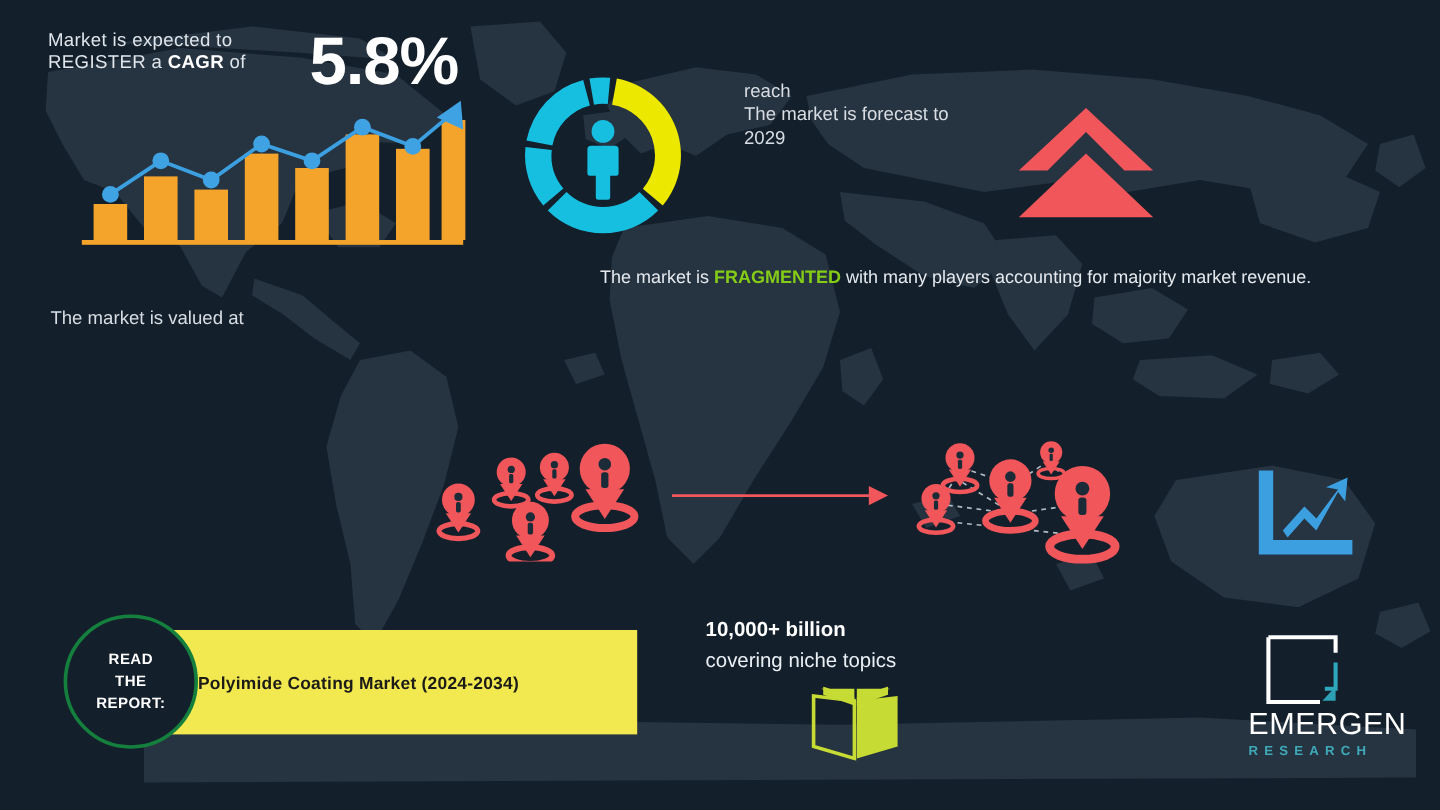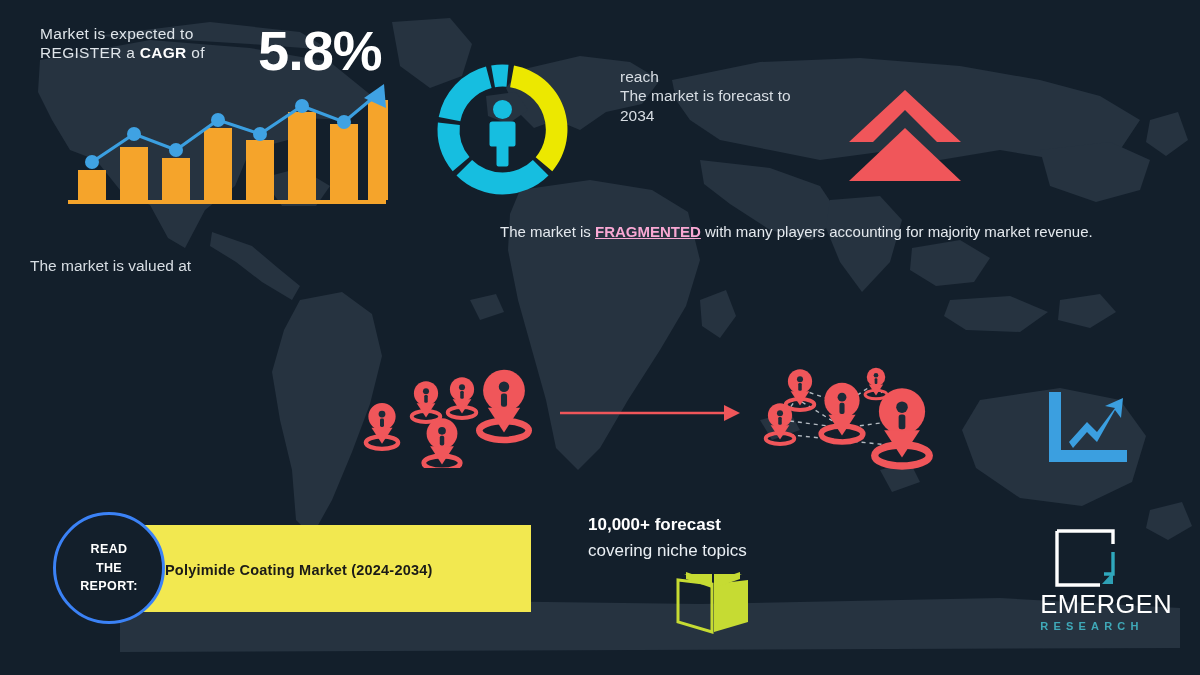--- a/index.html
+++ b/index.html
@@ -27,24 +27,24 @@
     position:absolute; left:218px; top:-8px;
     font-size:56px; font-weight:700; color:#ffffff; letter-spacing:-1px;
   }
 
   
   #forecast-block { left:620px; top:67px; width:270px; font-size:15.5px; }
   #forecast-block .big { font-size:19px; font-weight:700; color:#fff; }
 
   
   #fragmented-block { left:500px; top:220px; width:640px; font-size:15px; color:#e4e9ee; line-height:1.55; }
-  #fragmented-block .hl { color:#f9a8d4; font-weight:700;text-decoration:underline; }
-
-  
-  #valued-block { left:30px; top:256px; width:340px; font-size:15.5px; }
+  #fragmented-block .hl { color:#84cc16; font-weight:700; }
+
+  
+  #valued-block { left:42px; top:256px; width:340px; font-size:15.5px; }
   #valued-block .big { font-size:21px; font-weight:700; color:#fff; }
   #valued-block .sm  { font-size:15.5px; font-weight:400; color:#e2e7ec; }
 
   
   #green-chart { position:absolute; left:75px; top:275px; width:240px; height:170px; }
   .gbar { position:absolute; bottom:14px; background:#c6db33; }
   .gbar .notch { position:absolute; left:0; right:0; height:4px; background:#17242f; }
   .gaxis { position:absolute; left:0; bottom:12px; width:240px; height:2.5px; background:#c6db33; }
   .gyear { position:absolute; bottom:-9px; font-size:12.5px; color:#e8edf2; text-align:center; }
 
@@ -66,21 +66,21 @@
   #banner {
     position:absolute; left:133px; top:525px; width:398px; height:87px;
     background:#f2e850;
   }
   #banner-text {
     position:absolute; left:165px; top:562px; width:360px;
     font-size:14.5px; font-weight:700; color:#1b1b17; letter-spacing:.2px;
   }
   #read-circle {
     position:absolute; left:53px; top:512px; width:112px; height:112px;
-    border-radius:50%; background:#131f2b; border:3px solid #3b82f6;
+    border-radius:50%; background:#131f2b; border:3px solid #15803d;
     display:flex; align-items:center; justify-content:center;
   }
   #read-circle .lbl {
     font-size:12.5px; font-weight:700; color:#ffffff; text-align:center;
     line-height:1.5; letter-spacing:.4px;
   }
 
   
   #reports-block { left:588px; top:512px; width:260px; font-size:17px; color:#eaeff4; line-height:1.5; }
   #reports-block .n { font-weight:700; color:#ffffff; }
@@ -213,21 +213,21 @@
         <circle cx="0" cy="-20" r="9.5"></circle>
         <path d="M-10,-8 h20 a3,3 0 0 1 3,3 v20 a2,2 0 0 1 -2,2 h-5 v18 a2,2 0 0 1 -2,2 h-8
                  a2,2 0 0 1 -2,-2 v-18 h-5 a2,2 0 0 1 -2,-2 v-20 a3,3 0 0 1 3,-3 Z"></path>
       </g>
     </svg>
   </div>
 
   <div class="txt" id="forecast-block">
     <div class="light">reach</div>
     <div class="light">The market is forecast to</div>
-    <div class="light">2034</div>
+    <div class="light">2029</div>
   </div>
 
   <div id="red-arrows">
     <svg viewBox="0 0 120 95" style="width:100%;height:100%;">
       <path d="M60,2 L116,54 L92,54 L60,22 L28,54 L4,54 Z" fill="#f0565a"></path>
       <path d="M60,40 L116,93 L4,93 Z" fill="#f0565a"></path>
     </svg>
   </div>
 
   <div class="txt" id="fragmented-block">
@@ -352,21 +352,21 @@
   <div id="banner-text">Polyimide Coating Market (2024-2034)</div>
   <div id="read-circle">
     <div class="lbl">
       <span>READ</span><br>
       <span>THE</span><br>
       <span>REPORT:</span>
     </div>
   </div>
 
   <div class="txt" id="reports-block">
-    <div class="n">10,000+ forecast</div>
+    <div class="n">10,000+ billion</div>
     <div>covering niche topics</div>
   </div>
   <div id="book-icon">
     <svg viewBox="0 0 82 62" style="width:100%;height:100%;">
       <path d="M40,12 L40,60 L6,50 L6,8 Z" fill="none" stroke="#c6db33" stroke-width="3"></path>
       <path d="M42,12 L42,60 L76,50 L76,8 Z" fill="#c6db33"></path>
       <path d="M12,2 L40,11 L40,2 Z" fill="#c6db33"></path>
       <path d="M42,11 L70,2 L42,2 Z" fill="#c6db33"></path>
       <path d="M14,0 L40,9 L40,16 L14,7 Z" fill="#c6db33"></path>
       <path d="M68,0 L42,9 L42,16 L68,7 Z" fill="#c6db33"></path>

